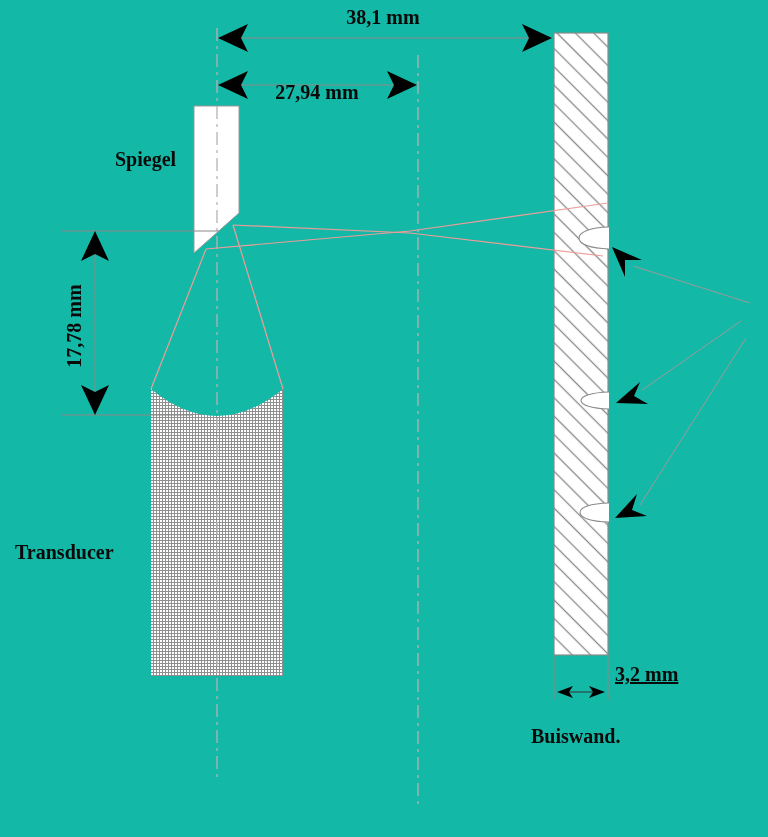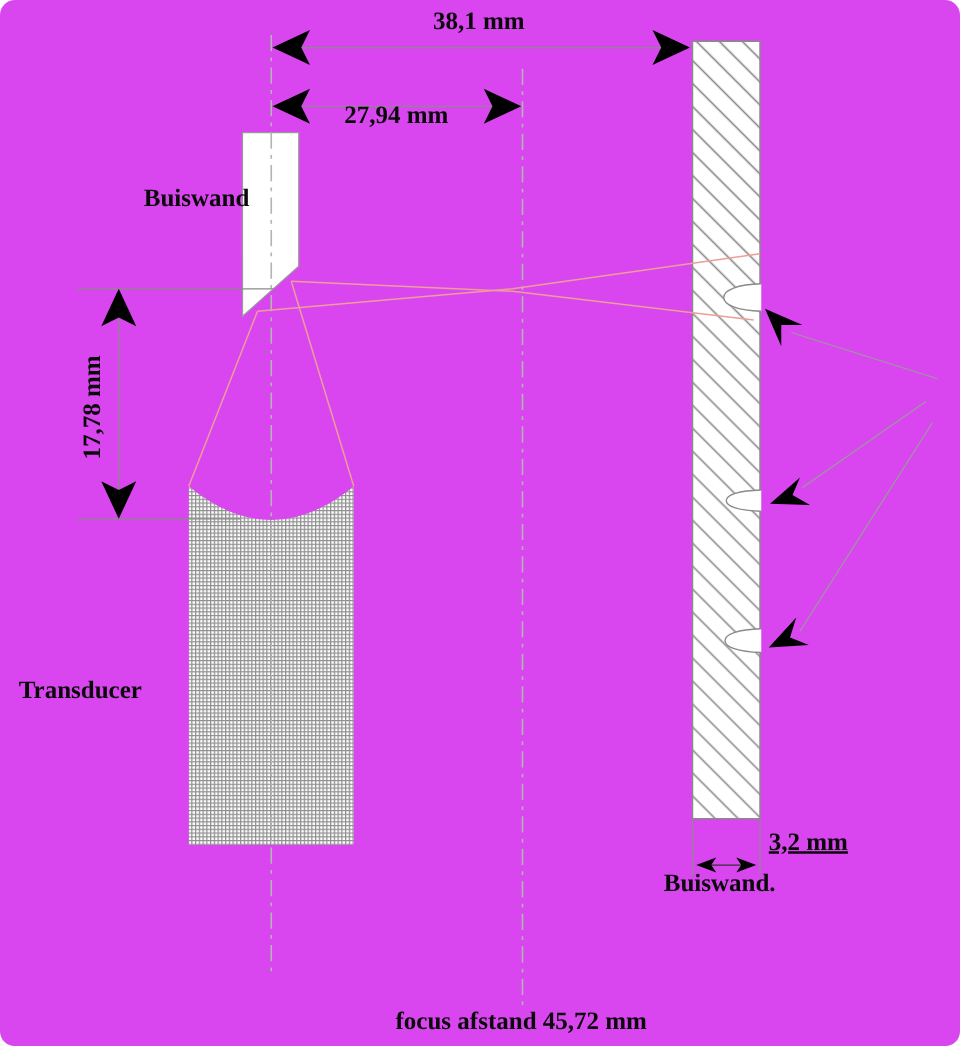--- a/index.html
+++ b/index.html
@@ -1,22 +1,21 @@
 <!DOCTYPE html>
 <html><head>
 <meta charset="utf-8">
 <style>
   html,body { margin:0; padding:0; background:#ffffff; }
   #stage {
     position:relative;
     width:768px; height:837px;
-    background:#d946ef;
+    background:#14b8a6;
     font-family:"Liberation Serif", serif;
     overflow:hidden;
-    border-radius:12px;
   }
   #drawing { position:absolute; left:0; top:0; }
   .lbl {
     position:absolute;
     font-family:"Liberation Serif", serif;
     font-weight:bold;
     color:#0a0a0a;
     font-size:20px;
     white-space:nowrap;
     line-height:1.1;
@@ -91,23 +90,22 @@
     <polygon points="616,403 648,404 634,396 640,382" fill="#000"></polygon>
     <polygon points="615,518 647,516 632,510 637,494" fill="#000"></polygon>
   </svg>
 
   <div class="lbl centered" style="left:383px; top:6px;">38,1 mm</div>
 
   <div class="lbl centered" style="left:317px; top:63px;margin-top:18px;">27,94 mm</div>
 
   <div class="lbl vertical" style="left:74px; top:326px;">17,78 mm</div>
 
-  <div class="lbl" style="left:115px; top:148px;">Buiswand</div>
+  <div class="lbl" style="left:115px; top:148px;">Spiegel</div>
 
   <div class="lbl" style="left:15px; top:541px;font-family:Liberation Serif, serif;">Transducer</div>
 
   <div class="lbl" style="left:615px; top:663px;text-decoration:underline;">3,2 mm</div>
 
-  <div class="lbl" style="left:531px; top:696px;">Buiswand.</div>
+  <div class="lbl" style="left:531px; top:725px;">Buiswand.</div>
 
-  <div class="lbl centered" style="left:417px; top:806px;">focus afstand 45,72 mm</div>
 
 </div>
 
 </body></html>

